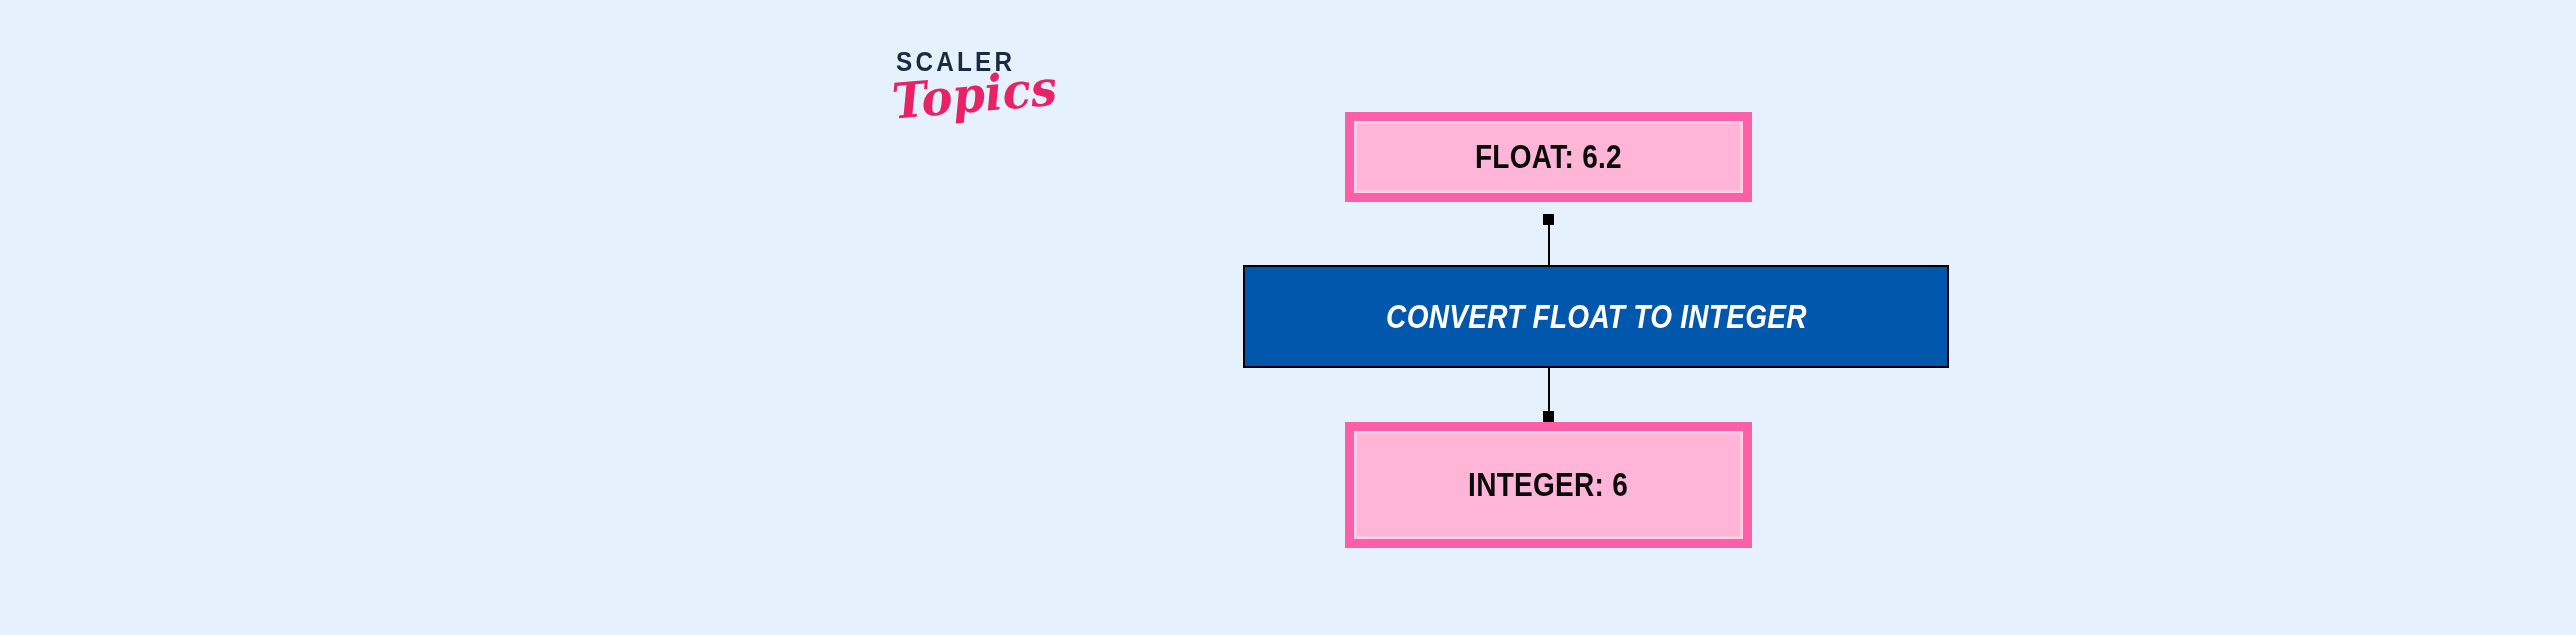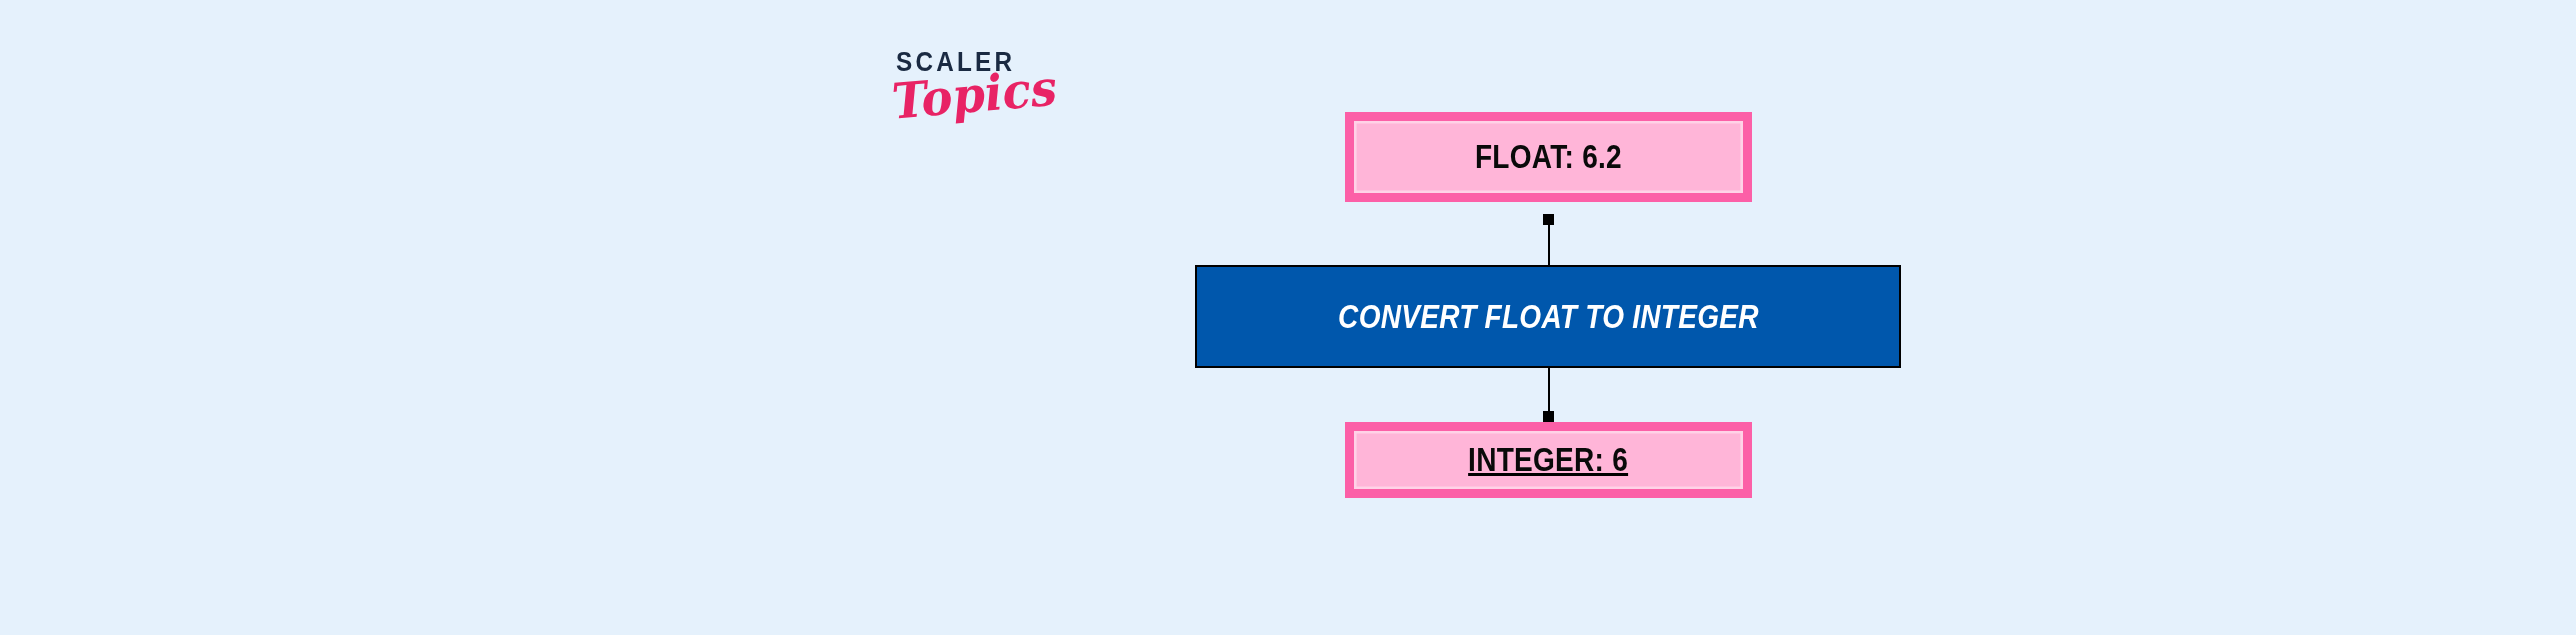--- a/index.html
+++ b/index.html
@@ -56,38 +56,39 @@
     display:flex;align-items:center;justify-content:center;
   }
   .node-pink{
     border:9.3px solid var(--node_pink_border);
     background:var(--node_pink_fill);
     box-shadow:inset 0 0 0 2.6px rgba(255,255,255,0.40);
   }
   .node-blue{
     border:2.1px solid var(--node_blue_border);
     background:var(--node_blue_fill);
+    margin-left:48px;
   }
   .node-label{
     font-weight:700;
     font-size:33px;
     color:var(--pink_text);
     transform:scaleX(0.85);
     transform-origin:center center;
     white-space:nowrap;
     letter-spacing:0.3px;
   }
   .node-blue .node-label{
     color:var(--blue_text);
     font-style:italic;
   }
 
   #node-float  {left:1345px;top:112px;width:407px;height:90px;}
   #node-convert{left:1195px;top:265px;width:706px;height:103px;}
-  #node-integer{left:1345px;top:422px;width:407px;height:76px;text-decoration:underline;}
+  #node-integer{left:1345px;top:422px;width:407px;height:126px;}
 
   
   .connector-line{
     position:absolute;width:1.5px;background:var(--connector);
   }
   #edge1-line{left:1548px;top:224px;height:43px;}
   #edge2-line{left:1548px;top:368px;height:44px;}
   .connector-square{
     position:absolute;width:11.3px;height:11.3px;background:var(--connector);
   }

